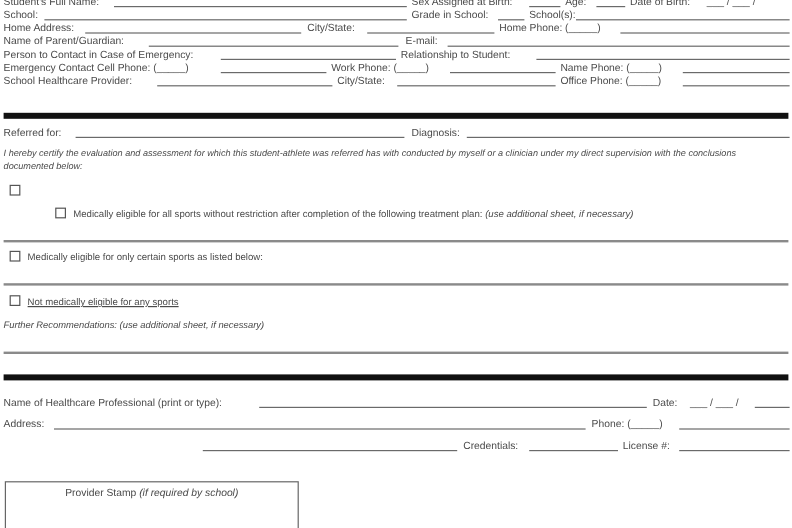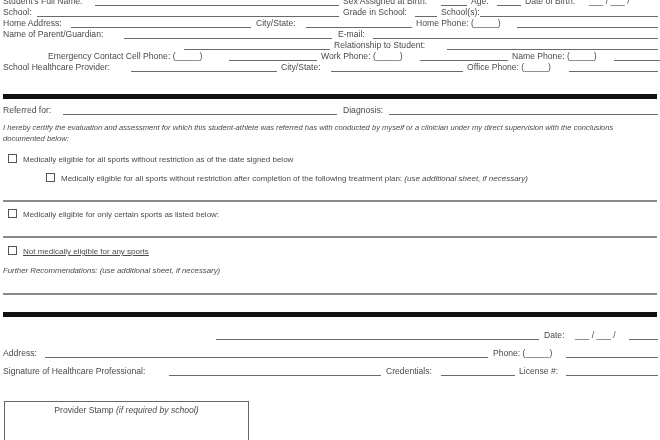--- a/index.html
+++ b/index.html
@@ -49,26 +49,27 @@
 </div>
 
 <div class="row" style="top:29px;">
   <span class="lbl" style="left:0">Name of Parent/Guardian:</span>
   <span class="ln" style="left:121px;width:208px"></span>
   <span class="lbl" style="left:335px">E-mail:</span>
   <span class="ln" style="left:370px;width:285px"></span>
 </div>
 
 <div class="row" style="top:40px;">
+  <span class="lbl" style="left:0">Person to Contact in Case of Emergency:</span>
   <span class="ln" style="left:181px;width:146px"></span>
   <span class="lbl" style="left:331px">Relationship to Student:</span>
   <span class="ln" style="left:444px;width:211px"></span>
 </div>
 
-<div class="row" style="top:51px;margin-left:45px;">
+<div class="row" style="top:51px;">
   <span class="lbl" style="left:0">Emergency Contact Cell Phone: (_____)</span>
   <span class="ln" style="left:181px;width:88px"></span>
   <span class="lbl" style="left:273px">Work Phone: (_____)</span>
   <span class="ln" style="left:372px;width:88px"></span>
   <span class="lbl" style="left:464px">Name Phone: (_____)</span>
   <span class="ln" style="left:566px;width:89px"></span>
 </div>
 
 <div class="row" style="top:62px;">
   <span class="lbl" style="left:0">School Healthcare Provider:</span>
@@ -84,21 +85,21 @@
 <div class="row" style="top:105px;">
   <span class="lbl" style="left:0">Referred for:</span>
   <span class="ln" style="left:60px;width:274px"></span>
   <span class="lbl" style="left:340px">Diagnosis:</span>
   <span class="ln" style="left:386px;width:269px"></span>
 </div>
 
 <div style="position:absolute;left:3px;right:3px;top:123px;font-size:7.6px;line-height:10.5px;font-style:italic;">I hereby certify the evaluation and assessment for which this student-athlete was referred has with conducted by myself or a clinician under my direct supervision with the conclusions documented below:</div>
 
 <div class="cb-row" style="top:154px;">
-  <span class="cb"></span><span>Medically eligible for all sports without restriction as of the date signed below</span>
+  <span class="cb"></span>
 </div>
 
 <div class="cb-row" style="top:173px;margin-left:38px;">
   <span class="cb"></span><span>Medically eligible for all sports without restriction after completion of the following treatment plan:</span>
   <span class="it">(use additional sheet, if necessary)</span>
 </div>
 <div class="rule" style="top:200px;"></div>
 
 <div class="cb-row" style="top:209px;text-align:center;">
   <span class="cb"></span><span>Medically eligible for only certain sports as listed below:</span>
@@ -111,35 +112,35 @@
 
 <div class="row" style="top:265px;font-size:7.8px;font-style:italic;">
   <span>Further Recommendations:</span>
   <span>(use additional sheet, if necessary)</span>
 </div>
 <div class="rule" style="top:293px;"></div>
 
 <div class="thick" style="top:312px;"></div>
 
 <div class="row" style="top:330px;">
+  <span class="lbl" style="left:0">Name of Healthcare Professional (print or type):</span>
   <span class="ln" style="left:213px;width:323px"></span>
   <span class="lbl" style="left:541px">Date:</span>
   <span class="lbl" style="left:572px">___ / ___ /</span>
   <span class="ln" style="left:626px;width:29px"></span>
 </div>
 
 <div class="row" style="top:348px;">
   <span class="lbl" style="left:0">Address:</span>
   <span class="ln" style="left:42px;width:443px"></span>
   <span class="lbl" style="left:490px">Phone: (_____)</span>
   <span class="ln" style="left:563px;width:92px"></span>
 </div>
 
 <div class="row" style="top:366px;">
-  <span class="lbl" style="left:0">Signature of Healthcare Professional:</span>
   <span class="ln" style="left:166px;width:212px"></span>
   <span class="lbl" style="left:383px">Credentials:</span>
   <span class="ln" style="left:438px;width:74px"></span>
   <span class="lbl" style="left:516px">License #:</span>
   <span class="ln" style="left:563px;width:92px"></span>
 </div>
 
 <div class="stamp">
   <div class="stamp-label">
     <span>Provider Stamp</span>

